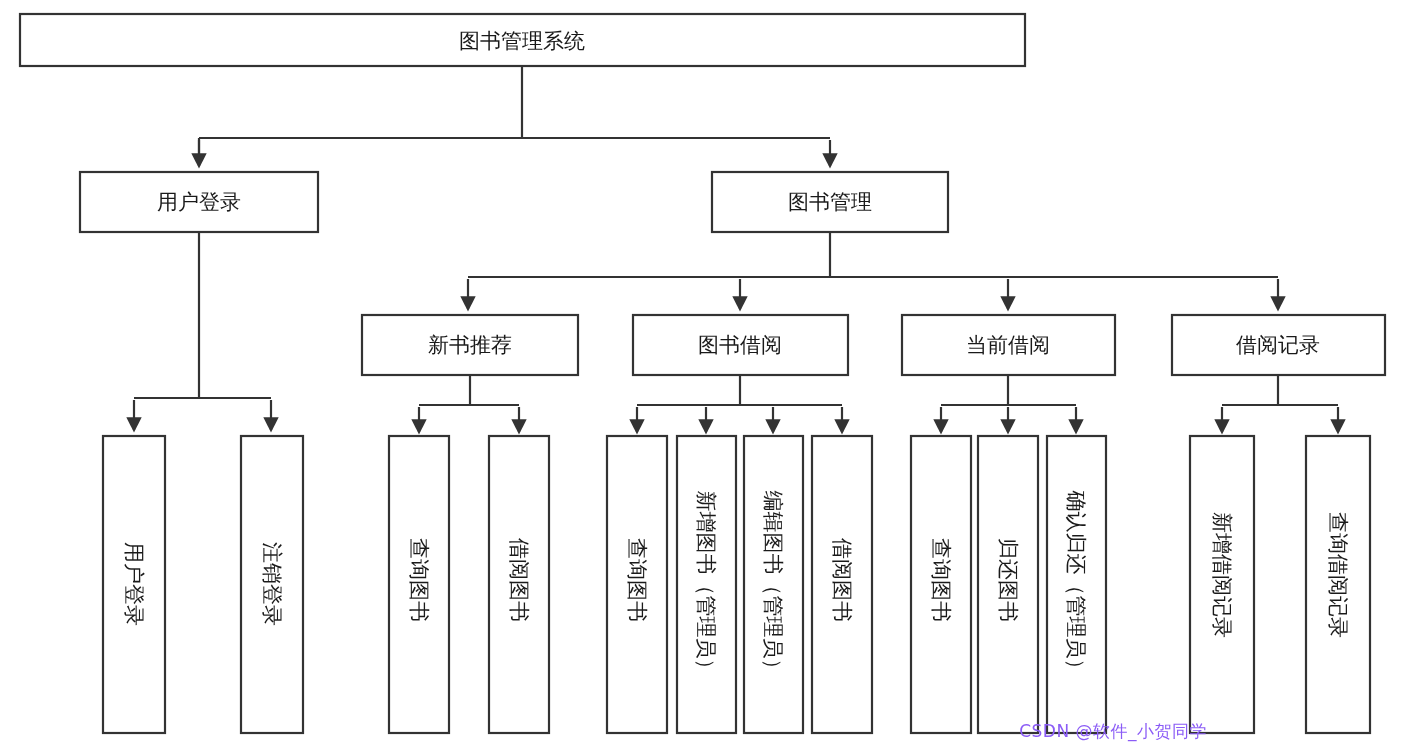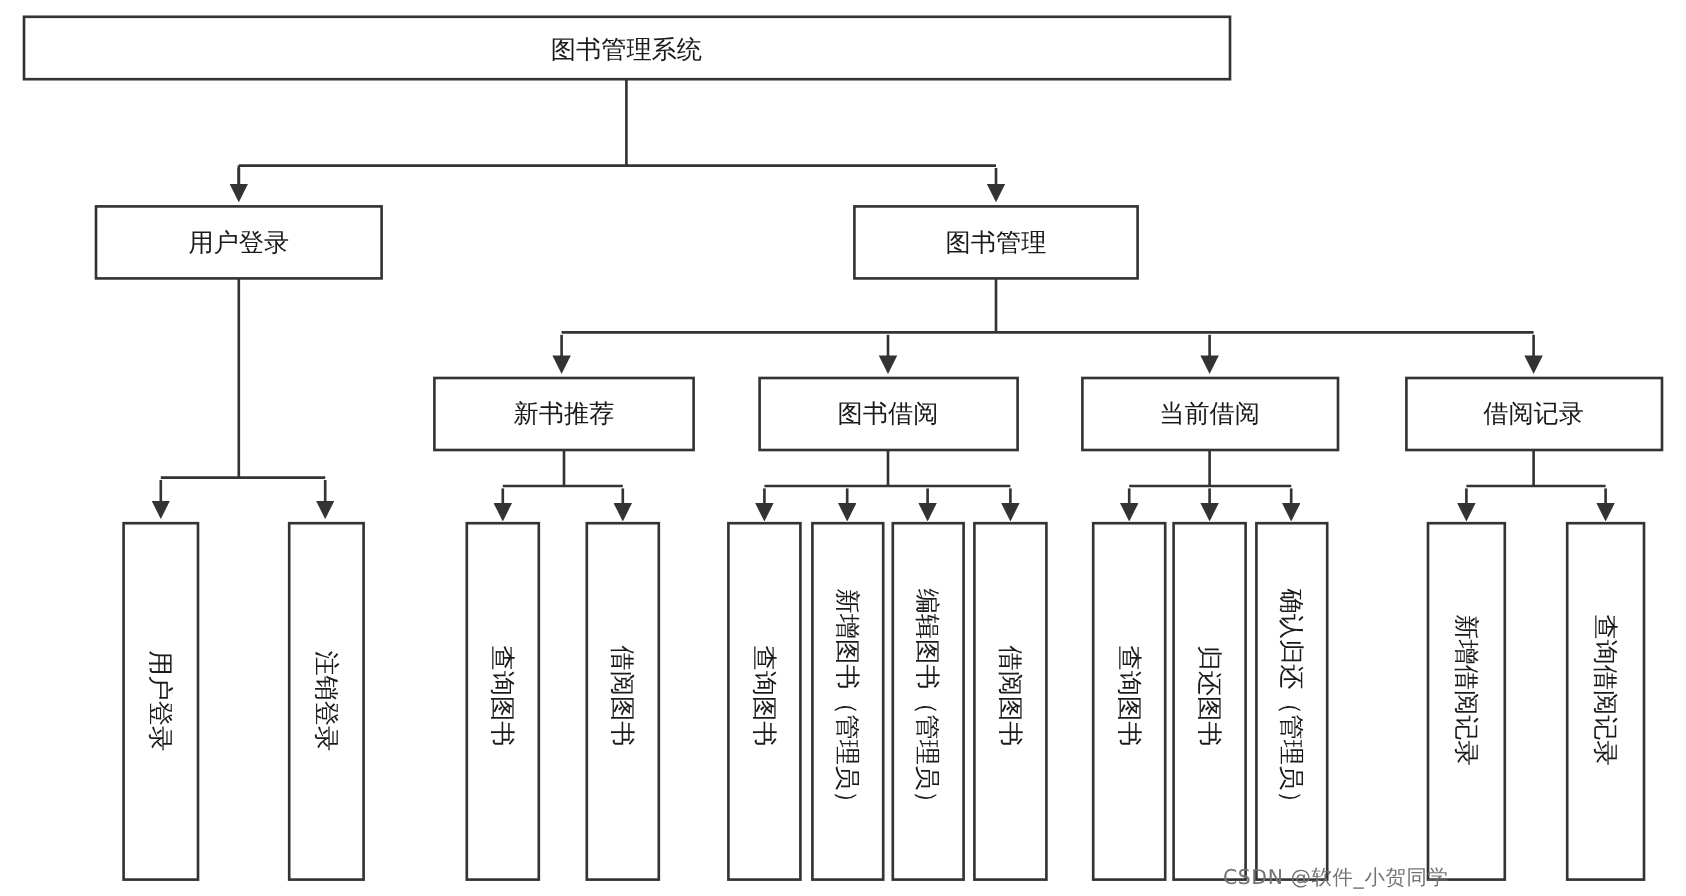--- a/index.html
+++ b/index.html
@@ -24,21 +24,21 @@
     fill:#1a1a1a;
     font-size:21px;
     text-anchor:middle;
     dominant-baseline:central;
   }
   .watermark{
     position:absolute;
     right:8px;bottom:4px;
     font-family:"DejaVu Sans","Liberation Sans",sans-serif;
     font-size:17px;
-    color:#737373;
+    color:#8b5cf6;
     letter-spacing:0.5px;
     white-space:nowrap;
     user-select:none;
   }
 </style>
 </head>
 <body>
 
 <div id="diagram-root">
 

